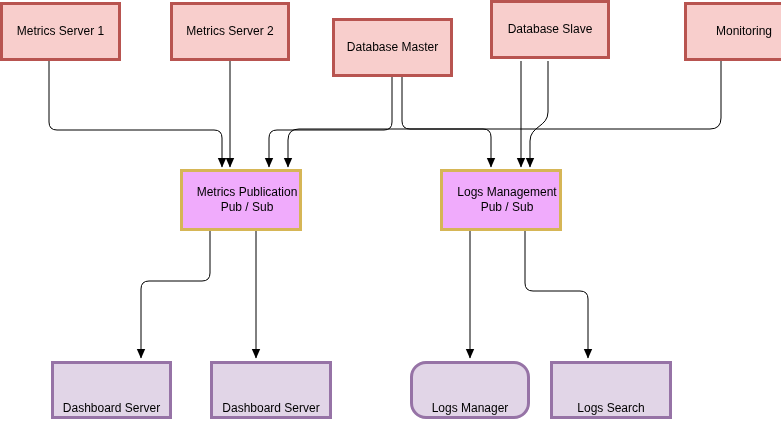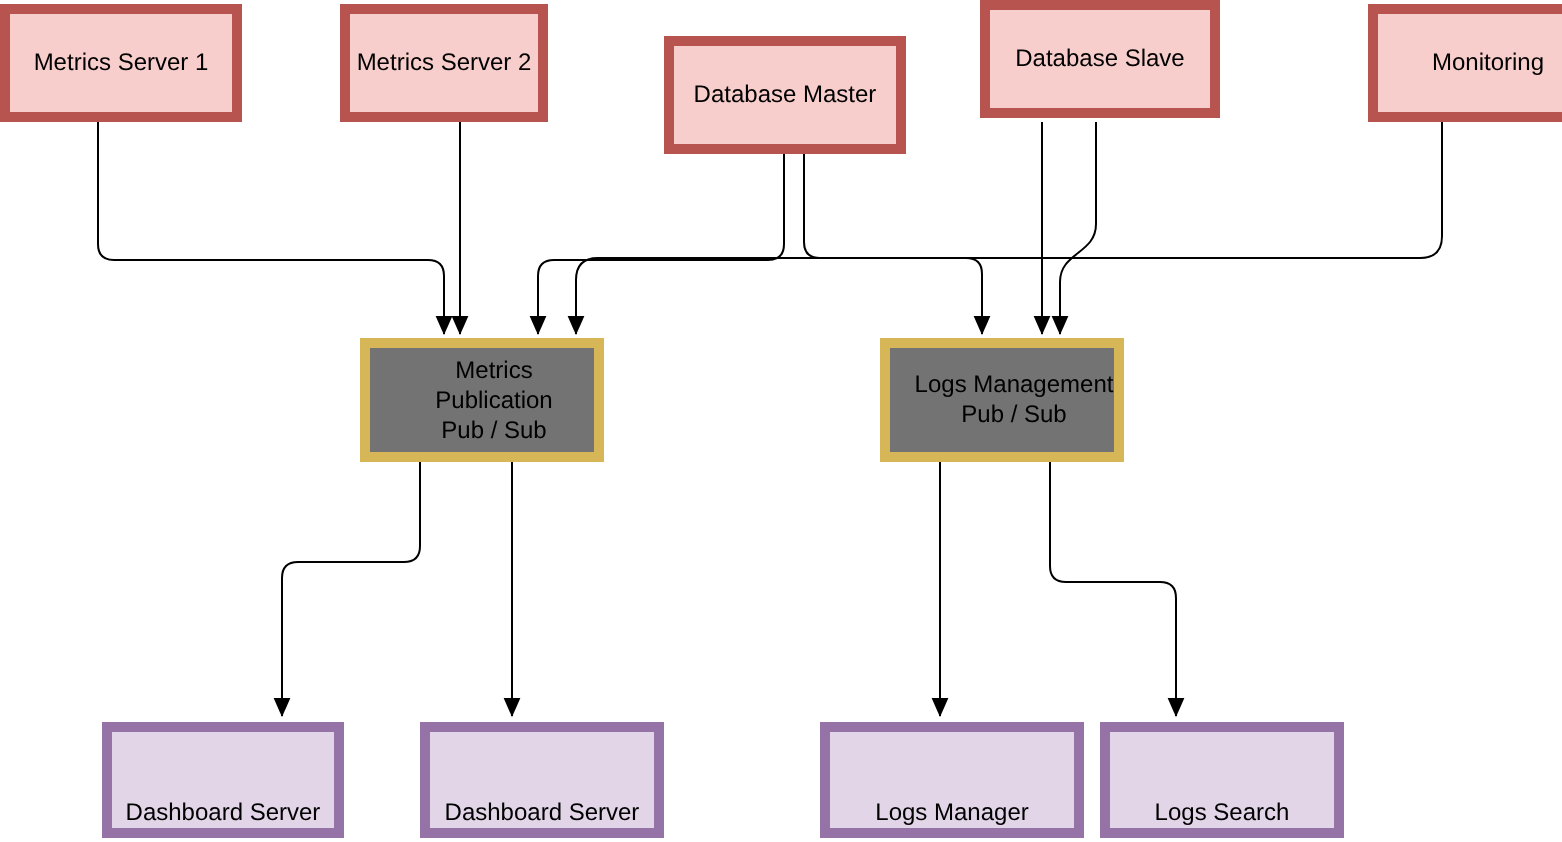--- a/index.html
+++ b/index.html
@@ -17,45 +17,45 @@
     width: 781px; height: 421px;
   }
   .edge {
     fill: none;
     stroke: #000000;
     stroke-width: 1;
   }
   .node {
     position: absolute;
     box-sizing: border-box;
-    border: 5px solid #0f172a;
+    border: 3px solid #0f172a;
     display: flex;
     align-items: center;
     justify-content: center;
     text-align: center;
     font-size: 12px;
     line-height: 15px;
     color: #000000;
     white-space: pre-line;
   }
   .node-server   { background: #f8cecc; border-color: #b85450; }
-  .node-pubsub   { background: #737373; border-color: #d6b656; padding-left: 12px; }
+  .node-pubsub   { background: #f0abfc; border-color: #d6b656; padding-left: 12px; }
   .node-consumer { background: #e1d5e7; border-color: #9673a6; align-items: flex-end; }
 
   
   #n-ms1   { left: 0px;   top: 2px;   width: 121px; height: 59px; }
-  #n-ms2   { left: 170px; top: 2px;   width: 104px; height: 59px; justify-content: center; }
+  #n-ms2   { left: 170px; top: 2px;   width: 120px; height: 59px; justify-content: center; }
   #n-dbm   { left: 332px; top: 18px;   width: 121px; height: 59px; }
   #n-dbs   { left: 490px; top: 0;   width: 120px; height: 59px; }
   #n-mon   { left: 660px; top: 2px;   width: 120px; height: 59px; margin-left: 24px; }
   #n-mpub  { left: 180px; top: 169px; width: 122px; height: 62px; }
   #n-lmgmt { left: 440px; top: 169px; width: 122px; height: 62px; }
   #n-dash1 { left: 51px;  top: 361px; width: 121px; height: 58px; }
   #n-dash2 { left: 210px; top: 361px; width: 122px; height: 58px; }
-  #n-lman  { left: 410px; top: 361px; width: 132px; height: 58px; }
+  #n-lman  { left: 410px; top: 361px; width: 120px; height: 58px; border-radius: 16px; }
   #n-lsrch { left: 550px; top: 361px; width: 122px; height: 58px; }
 </style>
 </head>
 <body>
 
 <div class="stage">
 
   <svg class="edge-layer" viewBox="0 0 781 421" xmlns="http://www.w3.org/2000/svg">
     <defs>
       <marker id="arrowhead" viewBox="0 0 10 10" refX="9" refY="5" markerWidth="10" markerHeight="10" orient="auto">

